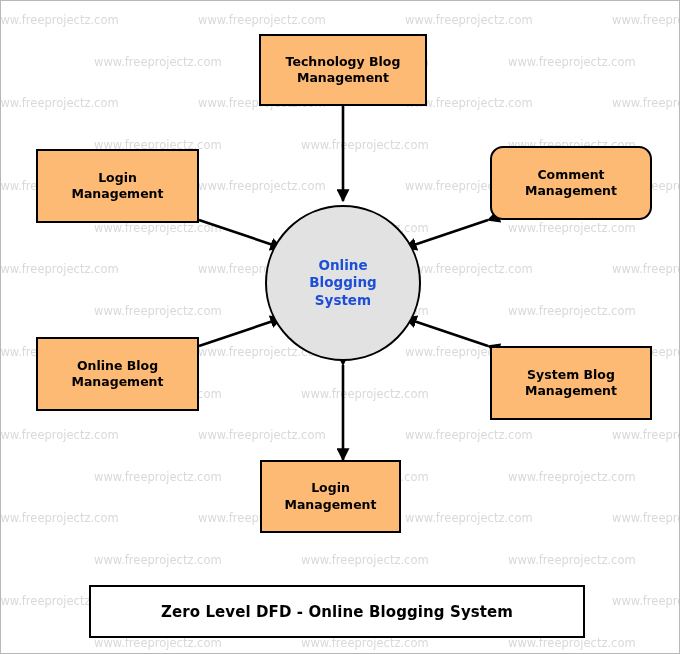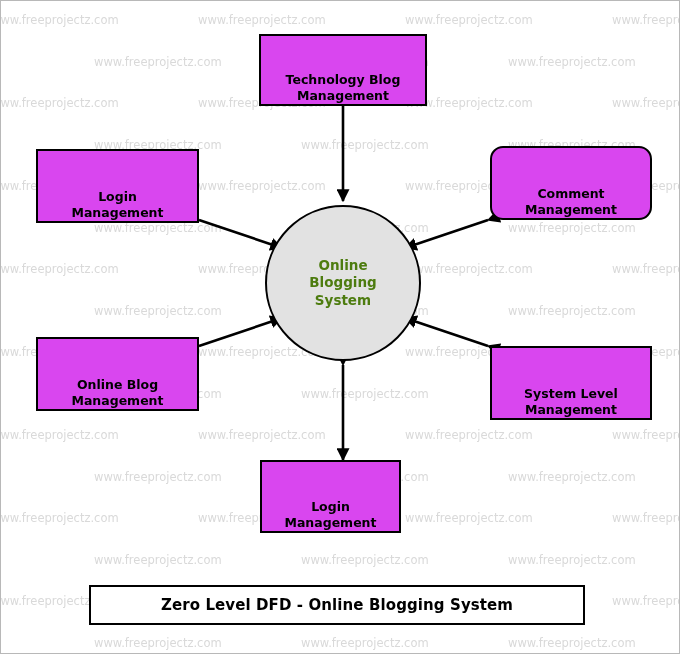--- a/index.html
+++ b/index.html
@@ -55,51 +55,51 @@
     border: 2px solid #000000;
     box-sizing: border-box;
     display: flex;
     align-items: center;
     justify-content: center;
     z-index: 20;
   }
   .process-label {
     font-size: 13.5px;
     font-weight: bold;
-    color: #4d7c0f;
+    color: #1d4ed8;
     text-align: center;
     line-height: 1.28;
     padding: 0 6px;
   }
   
   .entity {
     position: absolute;
-    background: #d946ef;
+    background: #fdba74;
     border: 2px solid #000000;
     box-sizing: border-box;
     display: flex;
-    align-items: flex-end;
+    align-items: center;
     justify-content: center;
     z-index: 20;
   }
   .entity-label {
     font-size: 12.5px;
     font-weight: bold;
     color: #000000;
     text-align: center;
     line-height: 1.3;
     padding: 0 6px;
   }
   
   .title-bar {
     position: absolute;
     left: 88px;
     top: 584px;
     width: 496px;
-    height: 40px;
+    height: 53px;
     background: #ffffff;
     border: 2px solid #000000;
     box-sizing: border-box;
     display: flex;
     align-items: center;
     justify-content: center;
     z-index: 20;
   }
   .title-text {
     font-size: 15px;
@@ -227,21 +227,21 @@
 
   <div class="entity" style="left:35px; top:336px; width:163px; height:74px;">
     <div class="entity-label">
       <span>Online Blog</span><br>
       <span>Management</span>
     </div>
   </div>
 
   <div class="entity" style="left:489px; top:345px; width:162px; height:74px;">
     <div class="entity-label">
-      <span>System Level</span><br>
+      <span>System Blog</span><br>
       <span>Management</span>
     </div>
   </div>
 
   <div class="entity" style="left:259px; top:459px; width:141px; height:73px;">
     <div class="entity-label">
       <span>Login</span><br>
       <span>Management</span>
     </div>
   </div>

